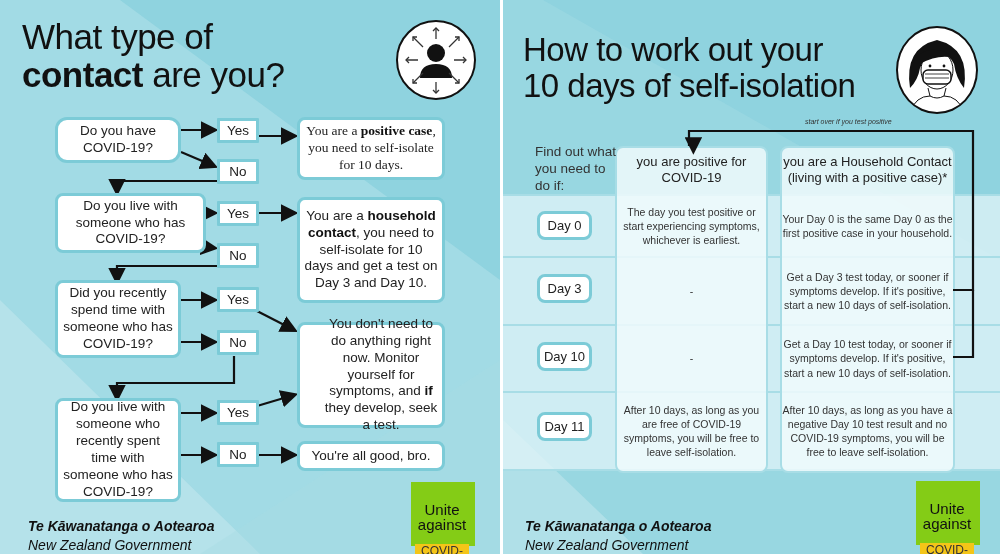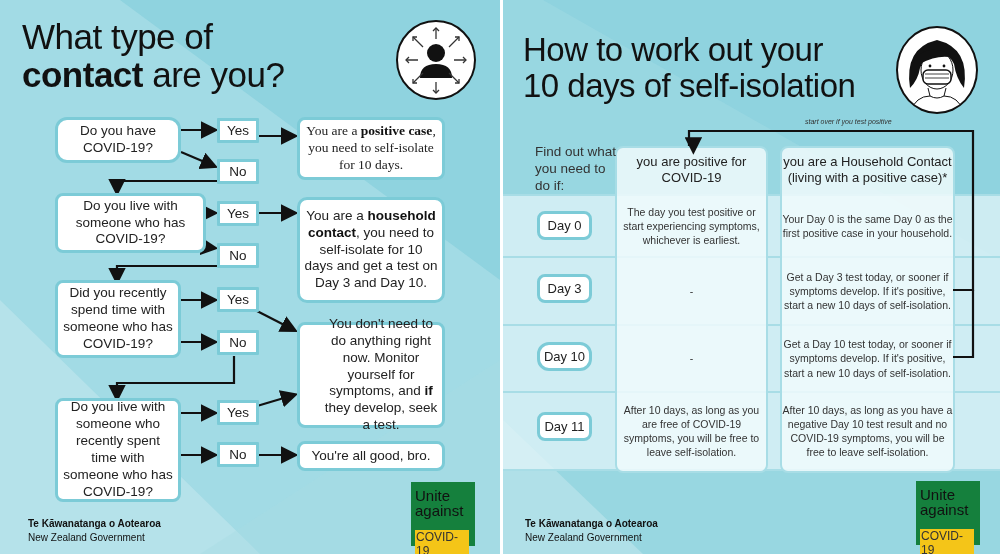--- a/index.html
+++ b/index.html
@@ -16,23 +16,23 @@
 
   .box { position: absolute; background: #fff; border: 3px solid #7ccbd7; border-radius: 8px;
          display: flex; align-items: center; justify-content: center; text-align: center;
          font-size: 13.5px; line-height: 1.25; color: #222; padding: 2px 4px; }
   .pill { position: absolute; background: #fff; border: 3px solid #7ccbd7; border-radius: 1px;
           display: flex; align-items: center; justify-content: center; font-size: 13.5px; color: #222; }
   .box b { font-weight: bold; color: #111; }
 
   svg.lines { position: absolute; left: 0; top: 0; pointer-events: none; }
 
-  .gov { position: absolute; font-size: 10px; line-height: 1.35; color: #111; }
+  .gov { position: absolute; font-size: 14px; line-height: 1.35; color: #111; font-style: italic; }
   .gov .maori { font-weight: bold; }
-  .unite { position: absolute; width: 64px; height: 64px; background: #15803d; padding: 6px 6px 0 4px; text-align: left; }
+  .unite { position: absolute; width: 64px; height: 64px; background: #84cc16; padding: 20px 6px 0 4px; text-align: center; }
   .unite .l1 { font-size: 15px; line-height: 15px; color: #111; }
   .unite .l3 { display: inline-block; background: #f4c518; font-size: 12px; line-height: 14px; color: #333; padding: 0 1px; margin-top: 12px; }
 
   .icon-circle { position: absolute; border-radius: 50%; background: #fff; border: 2px solid #111; overflow: hidden; }
 
   
   .tbl-col { position: absolute; background: rgba(240,250,252,0.85); border: 2px solid #a8dde6; border-radius: 8px; }
   .tbl-head { position: absolute; display: flex; align-items: center; justify-content: center; text-align: center; font-size: 13px; line-height: 1.2; color: #222; }
   .find-label { position: absolute; font-size: 13.5px; line-height: 1.25; color: #333; }
   .row-band { position: absolute; left: 0; width: 497px; background: rgba(225,244,248,0.75); border-top: 2px solid #a8dde6; }
@@ -130,21 +130,21 @@
   <div class="pill" style="left:217px; top:201px; width:42px; height:25px;">Yes</div>
   <div class="pill" style="left:217px; top:243px; width:42px; height:25px;">No</div>
   <div class="pill" style="left:217px; top:287px; width:42px; height:25px;">Yes</div>
   <div class="pill" style="left:217px; top:330px; width:42px; height:25px;">No</div>
   <div class="pill" style="left:217px; top:400px; width:42px; height:25px;">Yes</div>
   <div class="pill" style="left:217px; top:442px; width:42px; height:25px;">No</div>
 
   <div class="box" style="left:297px; top:117px; width:148px; height:63px;font-family:Liberation Serif, serif;">
     <span><span>You are a </span><b>positive case</b><span>, you need to self-isolate for 10 days.</span></span>
   </div>
-  <div class="box" style="left:297px; top:197px; width:148px; height:106px;border-radius:10px;">
+  <div class="box" style="left:297px; top:197px; width:148px; height:106px;">
     <span><span>You are a </span><b>household contact</b><span>, you need to self-isolate for 10 days and get a test on Day 3 and Day 10.</span></span>
   </div>
   <div class="box" style="left:297px; top:322px; width:148px; height:106px;padding-left:24px;">
     <span><span>You don't need to do anything right now. Monitor yourself for symptoms, and </span><b>if</b><span> they develop, seek a test.</span></span>
   </div>
   <div class="box" style="left:297px; top:441px; width:148px; height:30px;">
     <span>You're all good, bro.</span>
   </div>
 
   <div class="gov" style="left:28px; top:517px;">
@@ -194,21 +194,21 @@
   <div class="tbl-col" style="left:112px; top:146px; width:153px; height:327px;"></div>
   <div class="tbl-col" style="left:277px; top:146px; width:175px; height:327px;"></div>
 
   <div class="find-label" style="left:32px; top:144px; width:84px;">Find out what you need to do if:</div>
 
   <div class="tbl-head" style="left:112px; top:148px; width:153px; height:44px;">you are positive for COVID-19</div>
   <div class="tbl-head" style="left:277px; top:148px; width:175px; height:44px;">you are a Household Contact (living with a positive case)*</div>
 
   <div class="day-pill" style="left:34px; top:211px;">Day 0</div>
   <div class="day-pill" style="left:34px; top:274px;">Day 3</div>
-  <div class="day-pill" style="left:34px; top:342px;border-radius:12px;">Day 10</div>
+  <div class="day-pill" style="left:34px; top:342px;">Day 10</div>
   <div class="day-pill" style="left:34px; top:412px;">Day 11</div>
 
   <div class="cell" style="left:114px; top:196px; width:149px; height:60px;">The day you test positive or start experiencing symptoms, whichever is earliest.</div>
   <div class="cell" style="left:279px; top:196px; width:171px; height:60px;">Your Day 0 is the same Day 0 as the first positive case in your household.</div>
   <div class="cell" style="left:114px; top:258px; width:149px; height:66px;">-</div>
   <div class="cell" style="left:279px; top:258px; width:171px; height:66px;">Get a Day 3 test today, or sooner if symptoms develop. If it's positive, start a new 10 days of self-isolation.</div>
   <div class="cell" style="left:114px; top:326px; width:149px; height:65px;">-</div>
   <div class="cell" style="left:279px; top:326px; width:171px; height:65px;">Get a Day 10 test today, or sooner if symptoms develop. If it's positive, start a new 10 days of self-isolation.</div>
   <div class="cell" style="left:114px; top:393px; width:149px; height:76px;">After 10 days, as long as you are free of COVID-19 symptoms, you will be free to leave self-isolation.</div>
   <div class="cell" style="left:279px; top:393px; width:171px; height:76px;">After 10 days, as long as you have a negative Day 10 test result and no COVID-19 symptoms, you will be free to leave self-isolation.</div>

